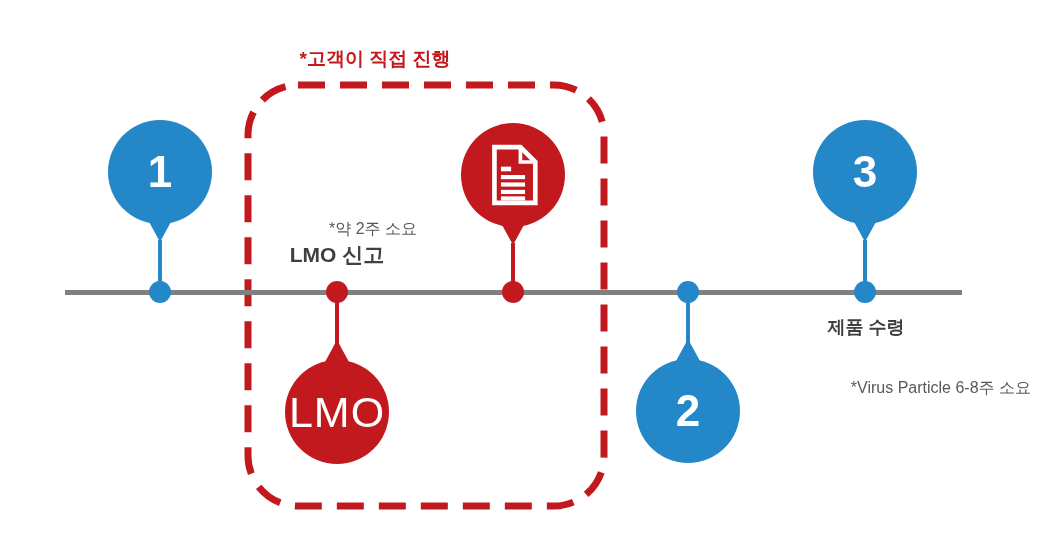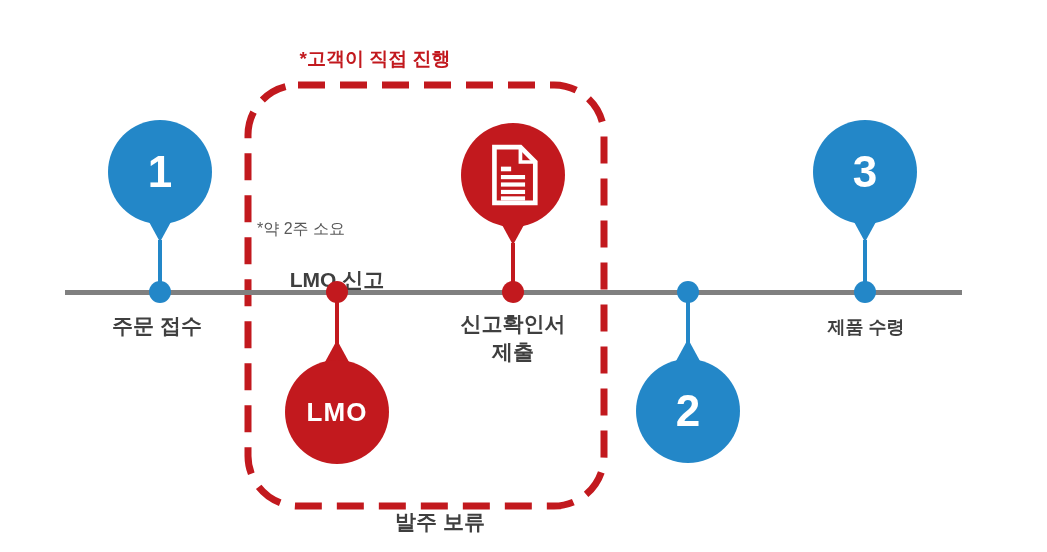--- a/index.html
+++ b/index.html
@@ -18,32 +18,32 @@
 
   .stem{position:absolute;width:4px;}
   .stem.blue{background:var(--blue);}
   .stem.red{background:var(--red);}
 
   .balloon{position:absolute;width:104px;height:104px;border-radius:50%;
            display:flex;align-items:center;justify-content:center;}
   .balloon.blue{background:var(--blue);}
   .balloon.red{background:var(--red);}
   .balloon .num{color:#fff;font-size:44px;font-weight:bold;}
-  .balloon .lmo-txt{color:#fff;font-size:26px;font-weight:bold;letter-spacing:1px;}
+  .balloon .lmo-txt{color:#fff;font-size:43px;font-weight:normal;letter-spacing:1px;}
 
   .tail{position:absolute;width:0;height:0;}
   .tail.down{border-left:12px solid transparent;border-right:12px solid transparent;}
   .tail.down.blue{border-top:22px solid var(--blue);}
   .tail.down.red{border-top:22px solid var(--red);}
   .tail.up{border-left:12px solid transparent;border-right:12px solid transparent;}
   .tail.up.blue{border-bottom:22px solid var(--blue);}
   .tail.up.red{border-bottom:22px solid var(--red);}
 
   .lbl{position:absolute;text-align:center;color:var(--text_dark);font-weight:bold;font-size:21px;}
-  .note{position:absolute;text-align:left;color:var(--text_gray);font-size:16px;font-weight:normal;}
+  .note{position:absolute;text-align:right;color:var(--text_gray);font-size:16px;font-weight:normal;}
   .customer-note{position:absolute;text-align:center;color:var(--red);font-weight:bold;font-size:19px;}
 
   .dashed-svg{position:absolute;left:240px;top:77px;}
 </style>
 </head>
 <body>
 
 <div class="stage">
 
   <div class="customer-note" style="left:245px;top:46px;width:260px;">*고객이 직접 진행</div>
@@ -53,24 +53,23 @@
   </svg>
 
   <div class="timeline"></div>
 
   <div class="balloon blue" style="left:108px;top:120px;">
     <span class="num">1</span>
   </div>
   <div class="tail down blue" style="left:148px;top:220px;"></div>
   <div class="stem blue" style="left:158px;top:240px;height:52px;"></div>
   <div class="dot blue" style="left:149px;"></div>
-  <div class="lbl" style="left:77px;top:312px;width:160px;">주문 접수</div>
 
   <div class="note" style="left:257px;top:219px;width:160px;">*약 2주 소요</div>
-  <div class="lbl" style="left:257px;top:241px;width:160px;margin-top:25px;">LMO 신고</div>
+  <div class="lbl" style="left:257px;top:241px;width:160px;">LMO 신고</div>
   <div class="dot red" style="left:326px;"></div>
   <div class="stem red" style="left:335px;top:292px;height:52px;"></div>
   <div class="tail up red" style="left:325px;top:340px;"></div>
   <div class="balloon red" style="left:285px;top:360px;">
     <span class="lmo-txt">LMO</span>
   </div>
 
   <div class="balloon red" style="left:461px;top:123px;">
     <svg viewBox="0 0 56 68" width="52" height="64">
       <path d="M8 4 H36 L52 20 V64 H8 Z" fill="none" stroke="#fff" stroke-width="5" stroke-linejoin="miter"></path>
@@ -78,35 +77,31 @@
       <rect x="15" y="25" width="11" height="5" fill="#fff"></rect>
       <rect x="15" y="34" width="26" height="4.5" fill="#fff"></rect>
       <rect x="15" y="42" width="26" height="4.5" fill="#fff"></rect>
       <rect x="15" y="50" width="26" height="4.5" fill="#fff"></rect>
       <rect x="15" y="57" width="26" height="4.5" fill="#fff"></rect>
     </svg>
   </div>
   <div class="tail down red" style="left:501px;top:223px;"></div>
   <div class="stem red" style="left:511px;top:243px;height:49px;"></div>
   <div class="dot red" style="left:502px;"></div>
-  <div class="lbl" style="left:433px;top:310px;width:160px;line-height:1.35;">
-    <div>신고확인서</div>
-    <div>제출</div>
-  </div>
 
   <div class="dot blue" style="left:677px;"></div>
   <div class="stem blue" style="left:686px;top:292px;height:51px;"></div>
   <div class="tail up blue" style="left:676px;top:339px;"></div>
   <div class="balloon blue" style="left:636px;top:359px;">
     <span class="num">2</span>
   </div>
 
   <div class="balloon blue" style="left:813px;top:120px;">
     <span class="num">3</span>
   </div>
   <div class="tail down blue" style="left:853px;top:220px;"></div>
   <div class="stem blue" style="left:863px;top:240px;height:52px;"></div>
   <div class="dot blue" style="left:854px;"></div>
   <div class="lbl" style="left:786px;top:315px;width:160px;font-size:18px;">제품 수령</div>
+  <div class="note" style="left:731px;top:378px;width:300px;">*Virus Particle 6-8주 소요</div>
 
-  <div class="lbl" style="left:360px;top:508px;width:160px;">발주 보류</div>
 
 </div>
 
 </body></html>

